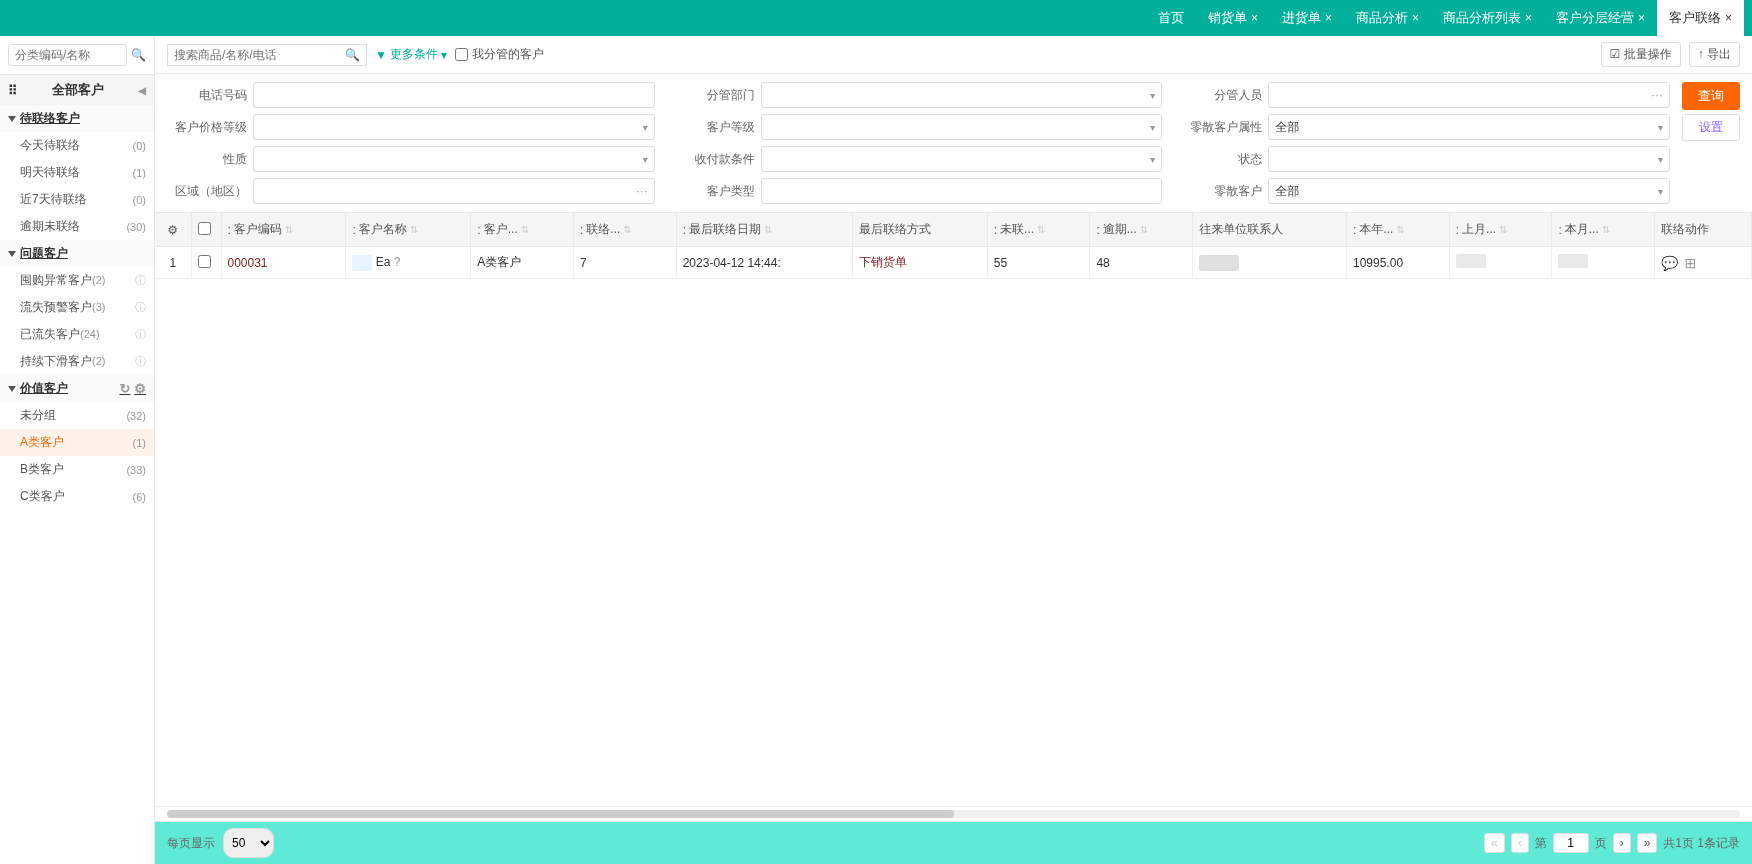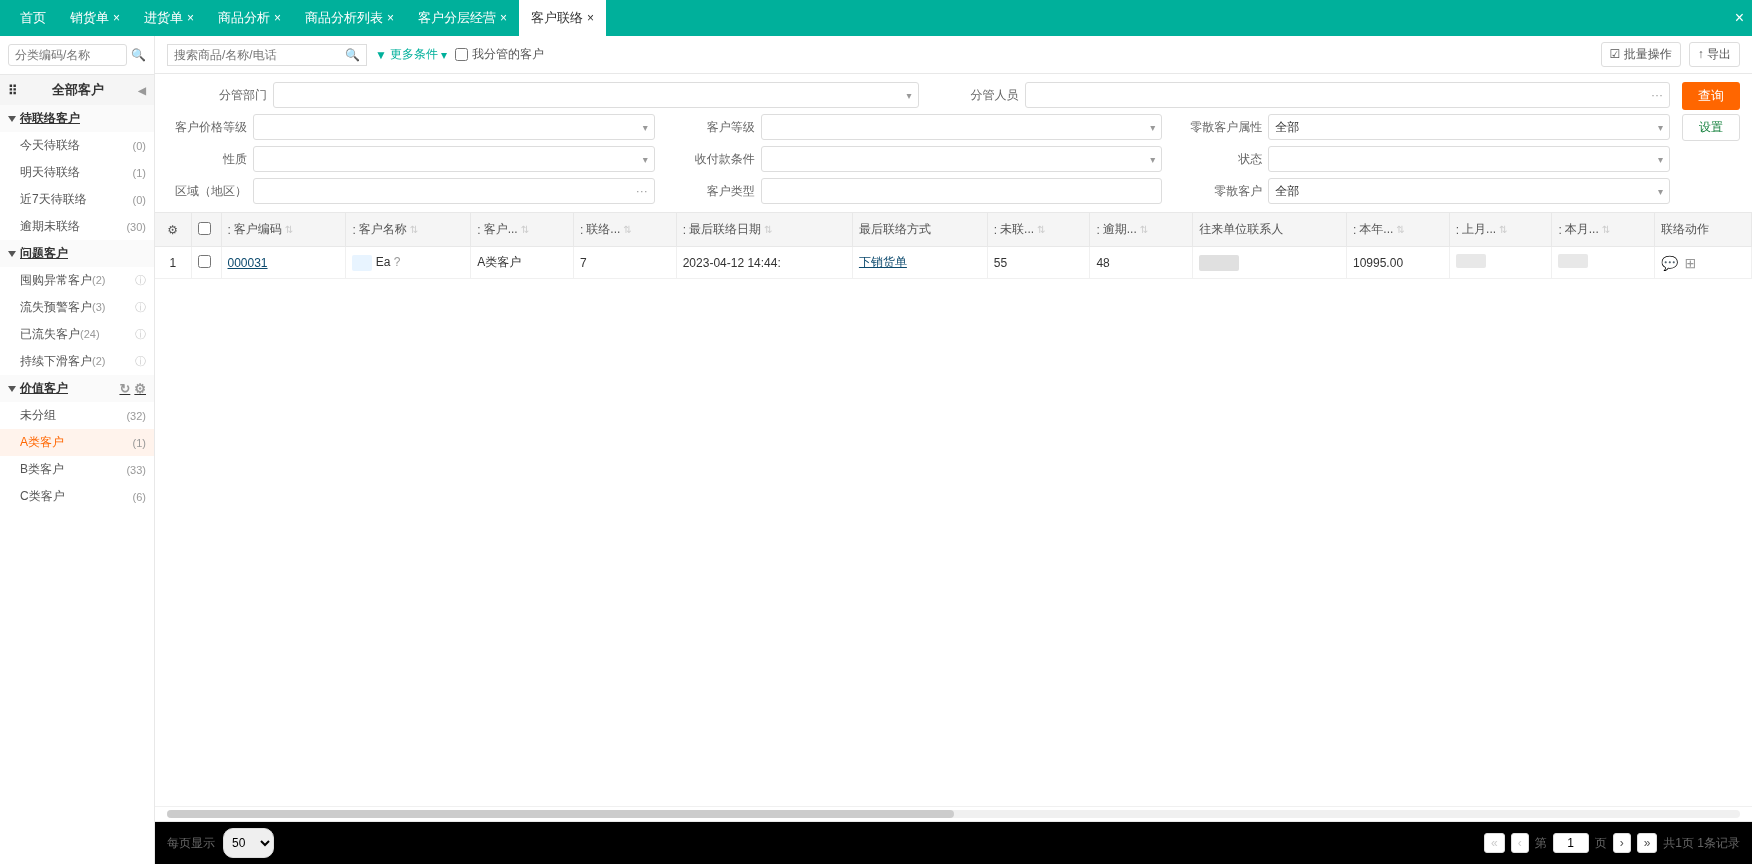--- a/index.html
+++ b/index.html
@@ -6,20 +6,21 @@
     body { font-family: 'Microsoft YaHei', Arial, sans-serif; font-size: 12px; background: #f0f2f5; color: #333; }
 
     
     .top-nav {
       background: #00b09b;
       display: flex;
       align-items: center;
       height: 36px;
       padding: 0 8px;
       position: relative;
+      justify-content: flex-end;
     }
     .top-nav .nav-item {
       color: #fff;
       padding: 0 12px;
       height: 36px;
       display: flex;
       align-items: center;
       cursor: pointer;
       font-size: 13px;
       white-space: nowrap;
@@ -251,21 +252,21 @@
       cursor: pointer;
       font-size: 13px;
     }
     .btn-setting {
       border: 1px solid #ddd;
       background: #fff;
       padding: 4px 12px;
       border-radius: 3px;
       cursor: pointer;
       font-size: 12px;
-      color: #15803d;
+      color: #8b5cf6;
     }
     .filter-actions-panel {
       display: flex;
       flex-direction: column;
       gap: 4px;
       margin-left: 12px;
     }
 
     
     .table-container {
@@ -301,38 +302,37 @@
     table tbody tr {
       border-bottom: 1px solid #f0f0f0;
     }
     table tbody td {
       padding: 7px 6px;
       color: #333;
       border-right: 1px solid #f0f0f0;
       white-space: nowrap;
     }
     .link-text {
-      color: #0c4a6e;
-      cursor: pointer;
-      text-decoration: underline;
+      color: #7f1d1d;
+      cursor: pointer;
     }
     .action-icons {
       display: flex;
       gap: 6px;
       align-items: center;
     }
     .action-icon {
       color: #999;
       cursor: pointer;
       font-size: 14px;
     }
 
     
     .table-footer {
-      background: #000000;
+      background: #5eead4;
       border-top: 1px solid #e8e8e8;
       padding: 6px 12px;
       display: flex;
       align-items: center;
       justify-content: space-between;
     }
     .footer-left { display: flex; align-items: center; gap: 8px; font-size: 12px; color: #666; }
     .footer-right { display: flex; align-items: center; gap: 6px; font-size: 12px; color: #666; }
     .page-size-select {
       border: 1px solid #ddd;
@@ -545,20 +545,24 @@
           <span>导出</span>
         </button>
       </div>
     </div>
 
     <div class="filter-panel">
       <div style="display:flex; gap:0;">
         <div style="flex:1;">
 
           <div class="filter-row">
+            <div class="filter-field">
+              <span class="filter-label">电话号码</span>
+              <input class="filter-input" type="text" style="">
+            </div>
             <div style="width:20px;"></div>
             <div class="filter-field">
               <span class="filter-label">分管部门</span>
               <div class="filter-select">
                 <span></span>
                 <span class="arrow">▾</span>
               </div>
             </div>
             <div style="width:20px;"></div>
             <div class="filter-field">

